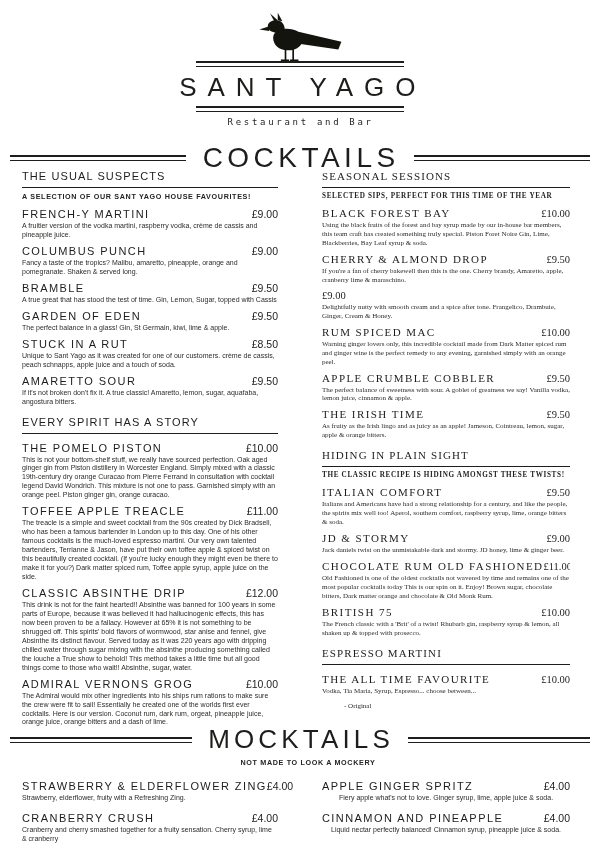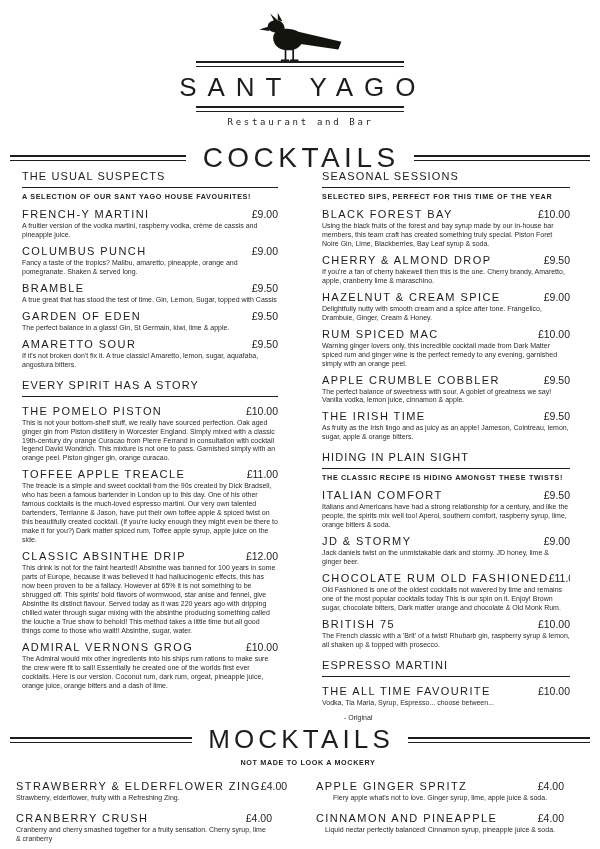--- a/index.html
+++ b/index.html
@@ -14,37 +14,37 @@
   .dline.brand-line { width:208px; margin:0 auto; }
   .brand { font-size:26px; font-weight:400; letter-spacing:0.42em; text-indent:0.21em; padding:5px 0 3px 0; }
   .tagline { font-family:"DejaVu Sans Mono", monospace; font-size:9px; letter-spacing:0.30em; text-indent:0.15em; margin-top:5px; color:#262624; }
   .title-row { display:flex; align-items:center; gap:14px; margin-top:15px; padding:0 10px; }
   .title-row .flank { flex:1; }
   .page-title { font-size:28px; font-weight:400; letter-spacing:0.16em; text-indent:0.08em; white-space:nowrap; }
 
   
   .col { position:absolute; top:170px; overflow:hidden; height:556px; }
   .col.left  { left:22px;  width:256px; }
-  .col.right { left:322px; width:248px; }
+  .col.right { left:322px; width:248px;font-family:Liberation Serif, serif; }
   .section { margin-bottom:9px; }
   .section-title { font-size:11px; font-weight:400; letter-spacing:0.10em; border-bottom:1.5px solid #1d1d1b; padding-bottom:5px; margin-bottom:4px; white-space:nowrap; }
   .section-sub { font-size:7.2px; font-weight:700; letter-spacing:0.09em; margin-bottom:7px; color:#242422; }
   .item { margin-bottom:5px; }
   .item-head { display:flex; justify-content:space-between; align-items:baseline; gap:0; }
   .item-name { font-size:11px; font-weight:400; letter-spacing:0.13em; white-space:nowrap; }
   .item-price { font-size:10.5px; font-weight:400; white-space:nowrap; }
   .item-desc { font-size:7px; line-height:1.28; color:#2b2b29; margin-top:2px; }
   .options { list-style:none; margin:5px 0 0 22px; font-size:7px; line-height:1.55; color:#2b2b29; }
 
   
   .mocktails { position:absolute; top:724px; left:0; right:0; bottom:0; background:#f0abfc; }
   .mock-title-row { display:flex; align-items:center; gap:14px; padding:0 10px; }
   .mock-title { font-size:26px; font-weight:400; letter-spacing:0.16em; text-indent:0.08em; white-space:nowrap; }
   .mock-sub { text-align:center; font-size:7.2px; font-weight:700; letter-spacing:0.09em; margin-top:3px; color:#242422;padding-left:16px; }
-  .mock-cols { display:flex; margin-top:13px; padding-left:16px; }
+  .mock-cols { display:flex; margin-top:13px; padding-left:22px; }
   .mock-col.l { width:256px; margin-right:44px; }
   .mock-col.r { width:248px;text-align:center; }
 </style>
 </head>
 <body>
 
 <div class="page">
 
   <div class="header">
     <svg class="bird" viewBox="0 0 120 66" aria-hidden="true">
@@ -100,20 +100,27 @@
       </div>
       <div class="item">
         <div class="item-head">
             <span class="item-name">GARDEN OF EDEN</span>
             <span class="item-price">£9.50</span>
           </div>
         <p class="item-desc">The perfect balance in a glass! Gin, St Germain, kiwi, lime &amp; apple.</p>
       </div>
       <div class="item">
         <div class="item-head">
+            <span class="item-name">STUCK IN A RUT</span>
+            <span class="item-price">£8.50</span>
+          </div>
+        <p class="item-desc">Unique to Sant Yago as it was created for one of our customers. crème de cassis, peach schnapps, apple juice and a touch of soda.</p>
+      </div>
+      <div class="item">
+        <div class="item-head">
             <span class="item-name">AMARETTO SOUR</span>
             <span class="item-price">£9.50</span>
           </div>
         <p class="item-desc">If it's not broken don't fix it. A true classic! Amaretto, lemon, sugar, aquafaba, angostura bitters.</p>
       </div>
     </div>
 
     <div class="section">
       <h2 class="section-title">EVERY SPIRIT HAS A STORY</h2>
       <div style="height:4px"></div>
@@ -162,21 +169,20 @@
       </div>
       <div class="item">
         <div class="item-head">
             <span class="item-name">CHERRY &amp; ALMOND DROP</span>
             <span class="item-price">£9.50</span>
           </div>
         <p class="item-desc">If you're a fan of cherry bakewell then this is the one. Cherry brandy, Amaretto, apple, cranberry lime &amp; maraschino.</p>
       </div>
       <div class="item">
         <div class="item-head">
-            <span class="item-name">HAZELNUT &amp; CREAM SPICE</span>
             <span class="item-price">£9.00</span>
           </div>
         <p class="item-desc">Delightfully nutty with smooth cream and a spice after tone. Frangelico, Drambuie, Ginger, Cream &amp; Honey.</p>
       </div>
       <div class="item">
         <div class="item-head">
             <span class="item-name">RUM SPICED MAC</span>
             <span class="item-price">£10.00</span>
           </div>
         <p class="item-desc">Warning ginger lovers only, this incredible cocktail made from Dark Matter spiced rum and ginger wine is the perfect remedy to any evening, garnished simply with an orange peel.</p>

